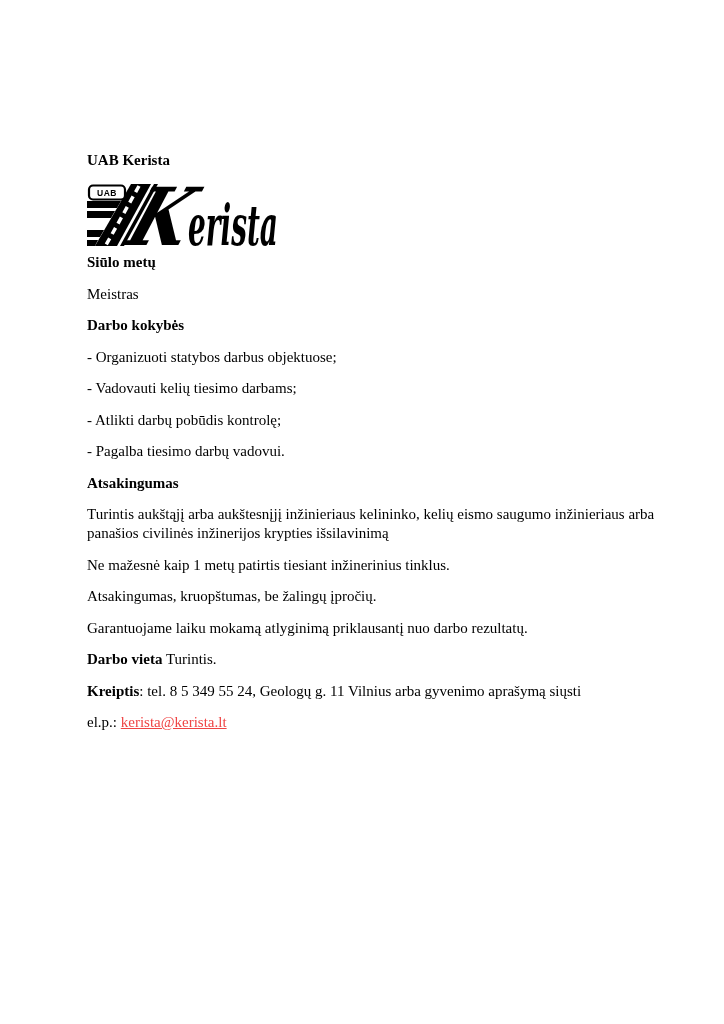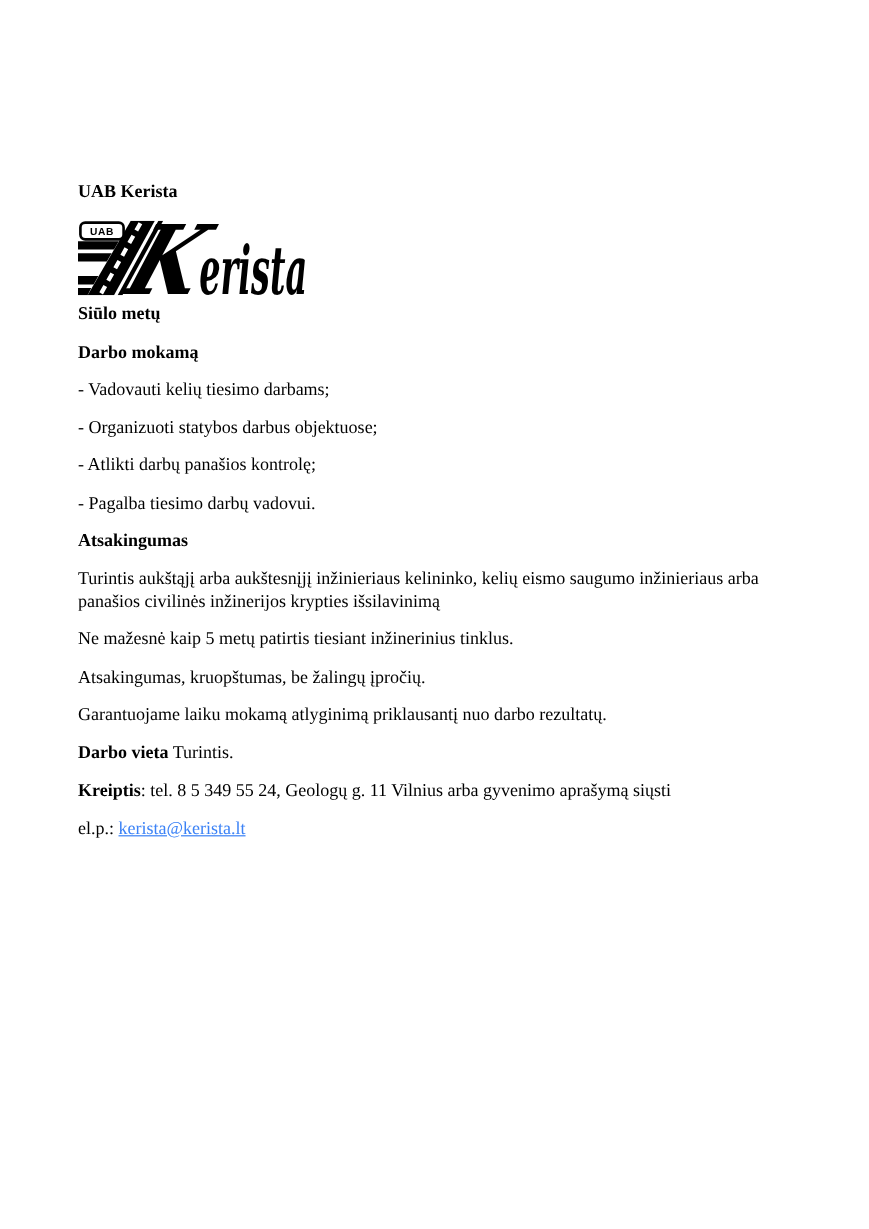--- a/index.html
+++ b/index.html
@@ -2,40 +2,40 @@
 <html lang="lt"><head>
 <meta charset="utf-8">
 <style>
   html, body { margin: 0; padding: 0; background: #ffffff; }
   .page {
     position: relative;
     width: 724px;
     height: 1024px;
     background: #ffffff;
     box-sizing: border-box;
-    padding: 151px 55px 0 65px;
+    padding: 151px 55px 0 87px;
     font-family: "Liberation Serif", "DejaVu Serif", serif;
     font-size: 15px;
     color: #000000;
     overflow: hidden;
   }
   .title {
     font-weight: bold;
     line-height: 19px;
     margin: 0 0 14px 0;
   }
   .logo-wrap { margin: 0 0 7px 0; }
   .logo-wrap svg { display: block; }
   .para {
     line-height: 19px;
     margin: 0 0 12.5px 0;
   }
   .bold { font-weight: bold; }
   .email-link {
-    color: #3b82f6;
+    color: #ef4444;
     text-decoration: underline;
     cursor: pointer;
   }
   .logo-k, .logo-wordmark {
     font-family: "DejaVu Serif", "Liberation Serif", serif;
     font-weight: bold;
     font-style: italic;
   }
   .logo-uab {
     font-family: "Liberation Sans", "DejaVu Sans", sans-serif;
@@ -72,32 +72,33 @@
       </g>
 
       <text class="logo-k" transform="translate(36,61) skewX(-20)" x="0" y="0" font-size="80" textLength="58" lengthAdjust="spacingAndGlyphs" fill="#000000">K</text>
 
       <text class="logo-wordmark" x="101" y="61" font-size="56" textLength="90" lengthAdjust="spacingAndGlyphs" fill="#000000">erista</text>
     </svg>
   </div>
 
   <p class="para bold">Siūlo metų</p>
 
+  <p class="para">Meistras</p>
 
-  <p class="para bold">Darbo mokamą</p>
+  <p class="para bold">Darbo kokybės</p>
 
+  <p class="para">- Organizuoti statybos darbus objektuose;</p>
   <p class="para">- Vadovauti kelių tiesimo darbams;</p>
-  <p class="para">- Organizuoti statybos darbus objektuose;</p>
-  <p class="para">- Atlikti darbų panašios kontrolę;</p>
+  <p class="para">- Atlikti darbų pobūdis kontrolę;</p>
   <p class="para">- Pagalba tiesimo darbų vadovui.</p>
 
   <p class="para bold">Atsakingumas</p>
 
   <p class="para">Turintis aukštąjį arba aukštesnįjį inžinieriaus kelininko, kelių eismo saugumo inžinieriaus arba panašios civilinės inžinerijos krypties išsilavinimą</p>
-  <p class="para">Ne mažesnė kaip 5 metų patirtis tiesiant inžinerinius tinklus.</p>
+  <p class="para">Ne mažesnė kaip 1 metų patirtis tiesiant inžinerinius tinklus.</p>
   <p class="para">Atsakingumas, kruopštumas, be žalingų įpročių.</p>
   <p class="para">Garantuojame laiku mokamą atlyginimą priklausantį nuo darbo rezultatų.</p>
 
   <p class="para"><span class="bold">Darbo vieta</span><span> Turintis.</span></p>
 
   <p class="para"><span class="bold">Kreiptis</span><span>: tel. 8 5 349 55 24, Geologų g. 11 Vilnius arba gyvenimo aprašymą siųsti</span></p>
 
   <p class="para"><span>el.p.: </span><a class="email-link">kerista@kerista.lt</a></p>
 
 </div>

